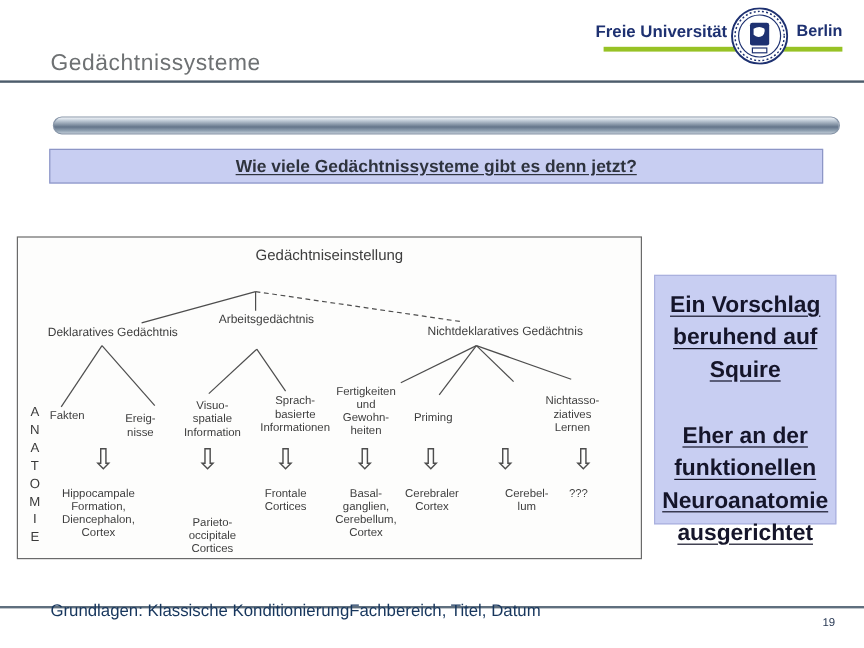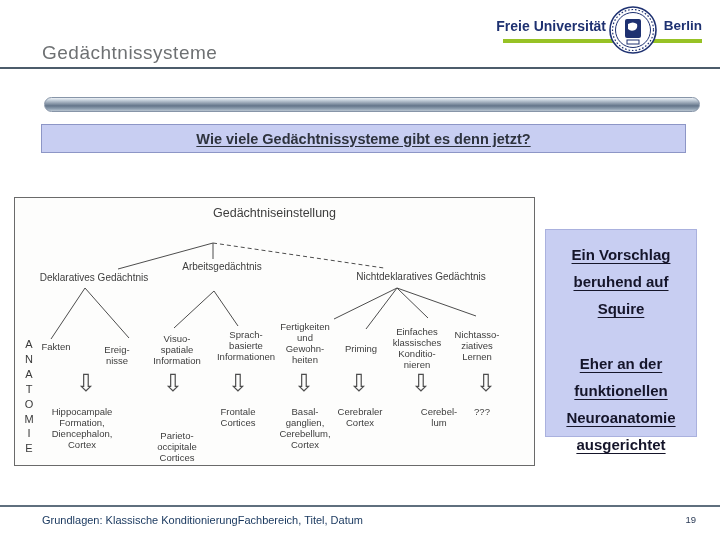--- a/index.html
+++ b/index.html
@@ -62,28 +62,28 @@
   .arrow {
     position:absolute; font-family:"DejaVu Sans", sans-serif; font-size:24px; line-height:26px;
     color:#4d4d4d; transform:translateX(-50%); top:172px;
   }
   
   .note-box {
     position:absolute; left:545px; top:229px; width:152px; height:208px;
     background:#c8cef2; border:1px solid #aab1de; padding-top:11px; text-align:center;
   }
   .note-block {
-    font-size:15px; font-weight:bold; line-height:27px; color:#15152a;
+    font-size:19px; font-weight:bold; line-height:27px; color:#15152a;
     white-space:pre-line; text-decoration:underline; text-underline-offset:3px;
   }
   .note-gap { height:28px; }
   
   .footer-rule { position:absolute; left:0; top:505px; width:720px; height:2px; background:#5f6f7e; }
   .footer-left {
-    position:absolute; left:42px; top:514px; font-size:11px; color:#17365d;
+    position:absolute; left:42px; top:500px; font-size:14px; color:#17365d;
   }
   .footer-page {
     position:absolute; right:24px; top:514px; font-size:9.5px; color:#2a3a55;
   }
 </style>
 </head>
 <body>
 
 <div class="slide-title">Gedächtnissysteme</div>
 <div class="title-rule"></div>
@@ -138,24 +138,20 @@
 spatiale
 Information</div>
   <div class="l2" style="left:231px; top:131px;">Sprach-
 basierte
 Informationen</div>
   <div class="l2" style="left:290px; top:123px;">Fertigkeiten
 und
 Gewohn-
 heiten</div>
   <div class="l2" style="left:346px; top:145px;">Priming</div>
-  <div class="l2" style="left:402px; top:128px;">Einfaches
-klassisches
-Konditio-
-nieren</div>
   <div class="l2" style="left:462px; top:131px;">Nichtasso-
 ziatives
 Lernen</div>
 
   <span class="arrow" style="left:71px;">⇩</span>
   <span class="arrow" style="left:158px;">⇩</span>
   <span class="arrow" style="left:223px;">⇩</span>
   <span class="arrow" style="left:289px;">⇩</span>
   <span class="arrow" style="left:344px;">⇩</span>
   <span class="arrow" style="left:406px;">⇩</span>

